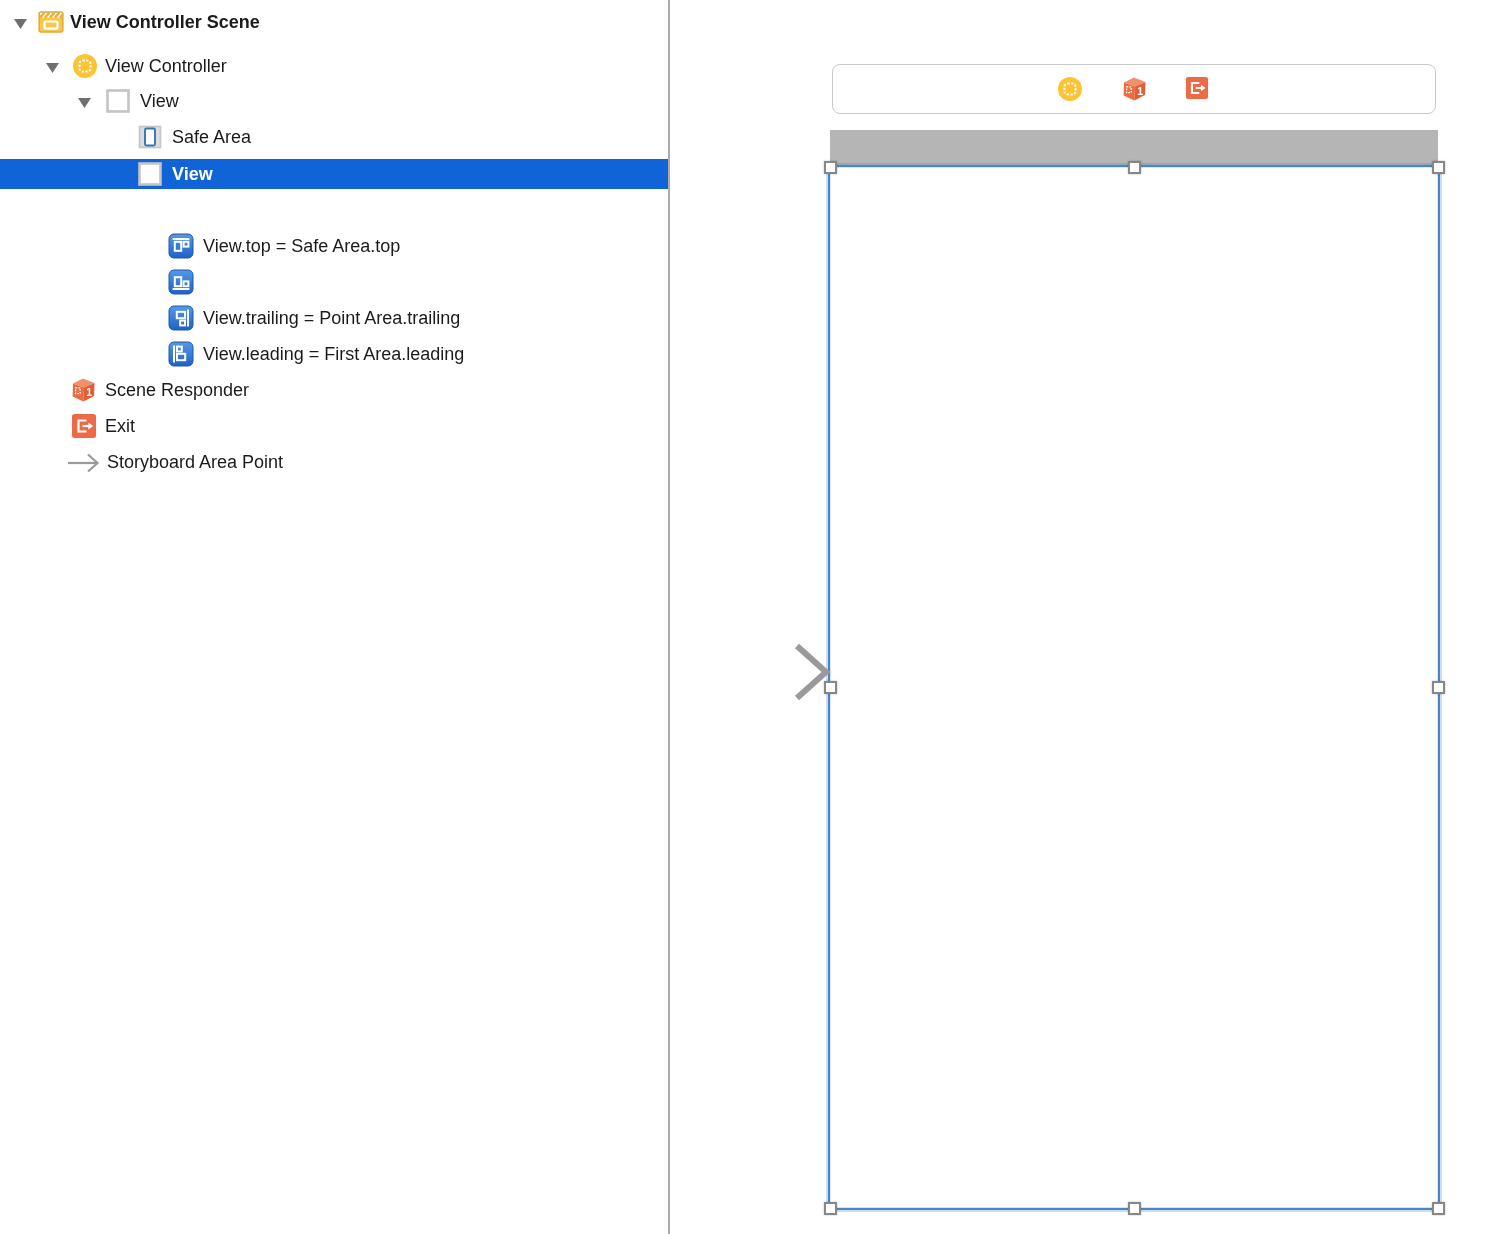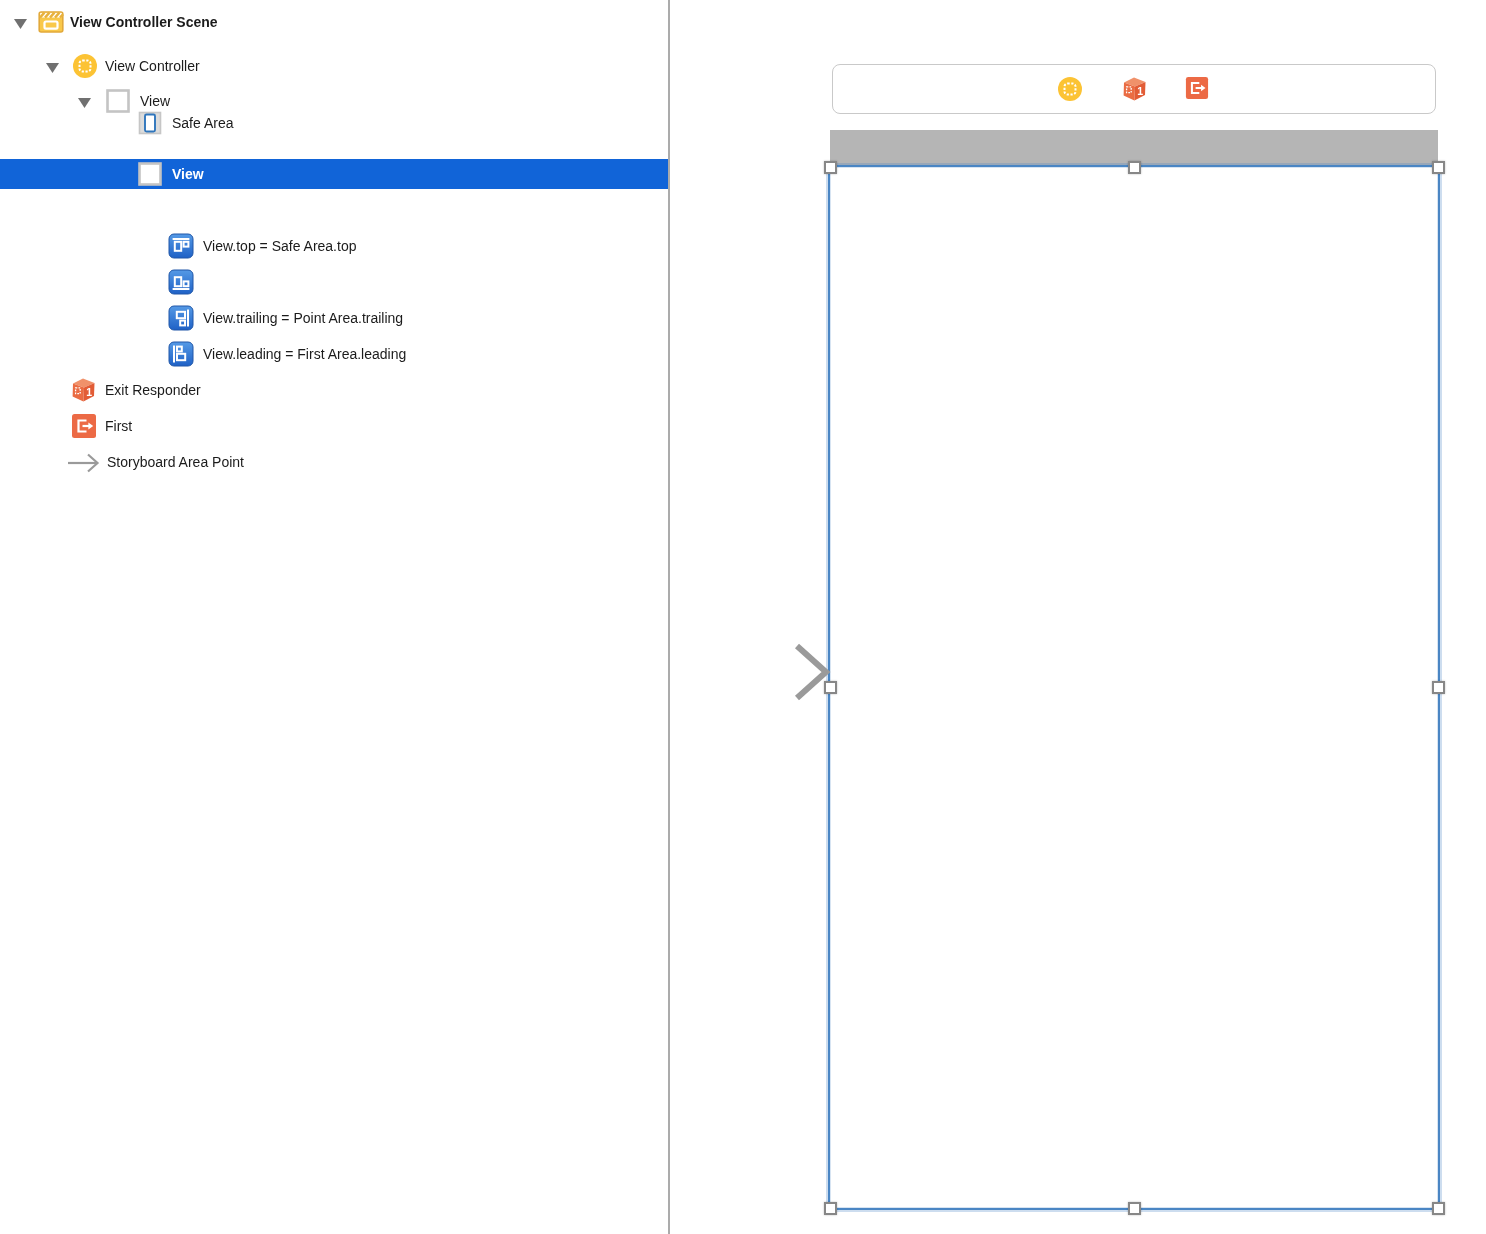--- a/index.html
+++ b/index.html
@@ -5,21 +5,21 @@
   html,body{margin:0;padding:0;background:#fff;}
   #stage{position:relative;width:1486px;height:1234px;background:#fff;overflow:hidden;
          font-family:"Liberation Sans",sans-serif;color:#1b1b1b;}
   
   #sidebar{position:absolute;left:0;top:0;width:670px;height:1234px;background:#fff;
            border-right:2px solid #ababab;box-sizing:border-box;}
   .row{position:absolute;left:0;right:0;height:30px;}
   .row.selected{background:#1164d8;}
   .tri{position:absolute;top:9px;width:14px;height:12px;display:block;}
   .ic{position:absolute;top:2px;width:26px;height:26px;display:block;}
-  .lbl{position:absolute;top:0;line-height:30px;font-size:14px;white-space:nowrap;color:#1b1b1b;}
+  .lbl{position:absolute;top:0;line-height:30px;font-size:18px;white-space:nowrap;color:#1b1b1b;}
   .lbl.bold{font-weight:700;}
   .row.selected .lbl{color:#fff;font-weight:600;}
   
   #canvas{position:absolute;left:672px;top:0;width:814px;height:1234px;background:#fff;}
   #dock{position:absolute;left:160px;top:64px;width:604px;height:50px;background:#fff;
         border:1.5px solid #c9c9c9;border-radius:8px;box-sizing:border-box;
         display:flex;align-items:center;justify-content:center;gap:38px;}
   #statusbar{position:absolute;left:158px;top:130px;width:608px;height:37px;background:#b5b5b5;}
   #selview{position:absolute;left:156px;top:165px;width:612px;height:1045px;box-sizing:border-box;
            border:2px solid #4a86c4;box-shadow:0 0 0 2px rgba(74,134,196,.28), inset 0 0 0 1px rgba(74,134,196,.22);}
@@ -83,21 +83,21 @@
         <svg width="14" height="12">
             <polygon points="0,1 13,1 6.5,11" fill="#707070"></polygon>
           </svg></span>
       <span class="ic" style="left:105px">
         <svg width="26" height="26" viewBox="0 0 26 26">
           <rect x="2.5" y="2.5" width="21" height="21" fill="#fff" stroke="#c4c4c4" stroke-width="2.6"></rect>
         </svg></span>
       <span class="lbl" style="left:140px">View</span>
     </div>
 
-    <div class="row" style="top:108px">
+    <div class="row" style="top:122px">
       <span class="ic" style="left:137px">
         <svg width="26" height="26" viewBox="0 0 26 26">
           <rect x="2.5" y="2.5" width="21" height="21" fill="#dcdcdc" stroke="#c6c6c6" stroke-width="1.6"></rect>
           <rect x="8" y="4.5" width="10" height="17" rx="1.5" fill="#fff" stroke="#3076bc" stroke-width="1.9"></rect>
         </svg></span>
       <span class="lbl" style="left:172px">Safe Area</span>
     </div>
 
     <div class="row selected" style="top:159px">
       <span class="ic" style="left:137px">
@@ -161,32 +161,32 @@
 
     <div class="row" style="top:375px">
       <span class="ic" style="left:70px">
         <svg width="26" height="26" viewBox="0 0 26 26">
           <polygon points="13,1.5 24.5,6 14,10.5 3,6.5" fill="#f0916a"></polygon>
           <polygon points="3,6.5 14,10.5 13.4,24.5 2.6,19.5" fill="#ea6c43"></polygon>
           <polygon points="24.5,6 14,10.5 13.4,24.5 24,19" fill="#e25c36"></polygon>
           <rect x="5.6" y="10.8" width="4.6" height="5.8" fill="none" stroke="#fff" stroke-width="1.3" stroke-dasharray="1.7 1.2"></rect>
           <text x="16.2" y="19.4" font-size="10.5" font-weight="bold" fill="#fff" font-family="Liberation Sans, sans-serif">1</text>
         </svg></span>
-      <span class="lbl" style="left:105px">Exit Responder</span>
+      <span class="lbl" style="left:105px">Scene Responder</span>
     </div>
 
     <div class="row" style="top:411px">
       <span class="ic" style="left:71px">
         <svg width="26" height="26" viewBox="0 0 26 26">
           <rect x="1" y="1" width="24" height="24" rx="2.5" fill="#ec6a45"></rect>
           <path d="M15.5 7.5 H7.5 V18.5 H15.5" fill="none" stroke="#fff" stroke-width="2.2"></path>
           <line x1="11.5" y1="13" x2="18.6" y2="13" stroke="#fff" stroke-width="2.2"></line>
           <polygon points="17.4,9.4 22.2,13 17.4,16.6" fill="#fff"></polygon>
         </svg></span>
-      <span class="lbl" style="left:105px">First</span>
+      <span class="lbl" style="left:105px">Exit</span>
     </div>
 
     <div class="row" style="top:447px">
       <span class="ic" style="left:66px;width:36px">
         <svg width="36" height="26" viewBox="0 0 36 26">
           <line x1="2" y1="14" x2="30" y2="14" stroke="#9a9a9a" stroke-width="2.2"></line>
           <path d="M22 5.5 L31.5 14 L22 22.5" fill="none" stroke="#9a9a9a" stroke-width="2.2"></path>
         </svg></span>
       <span class="lbl" style="left:107px">Storyboard Area Point</span>
     </div>

